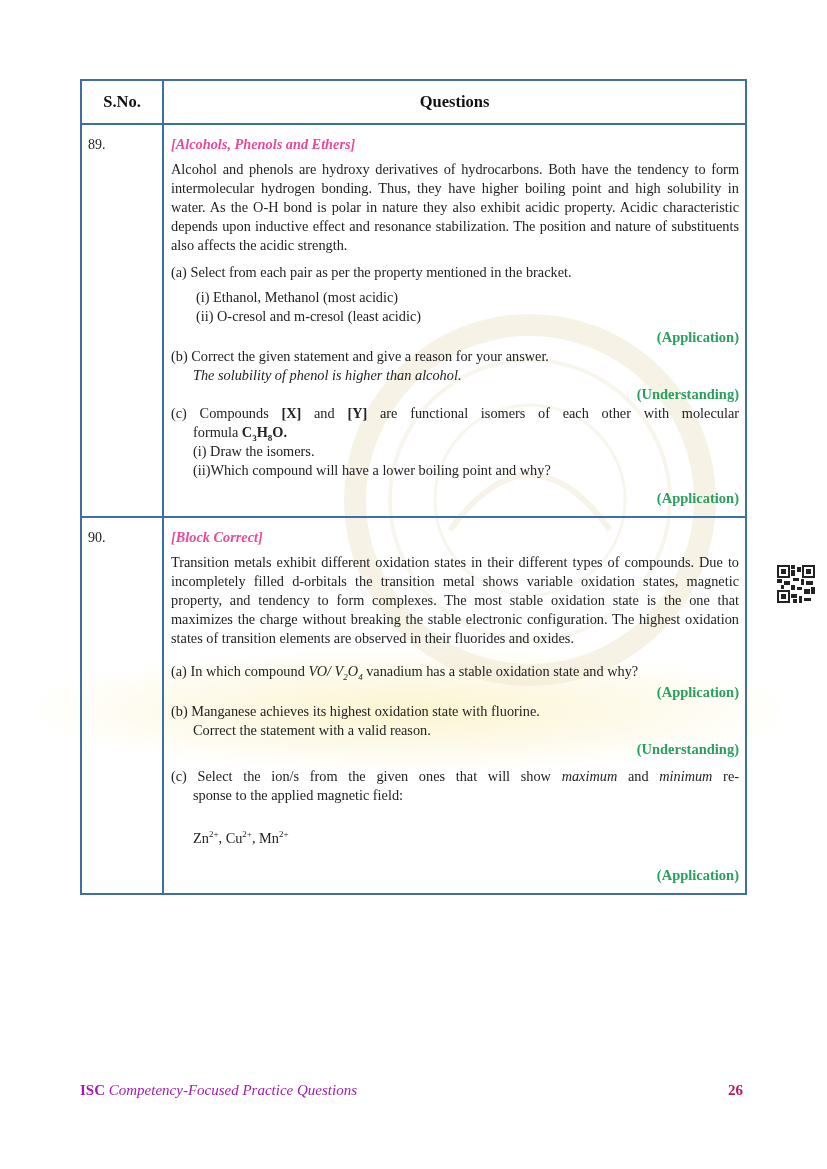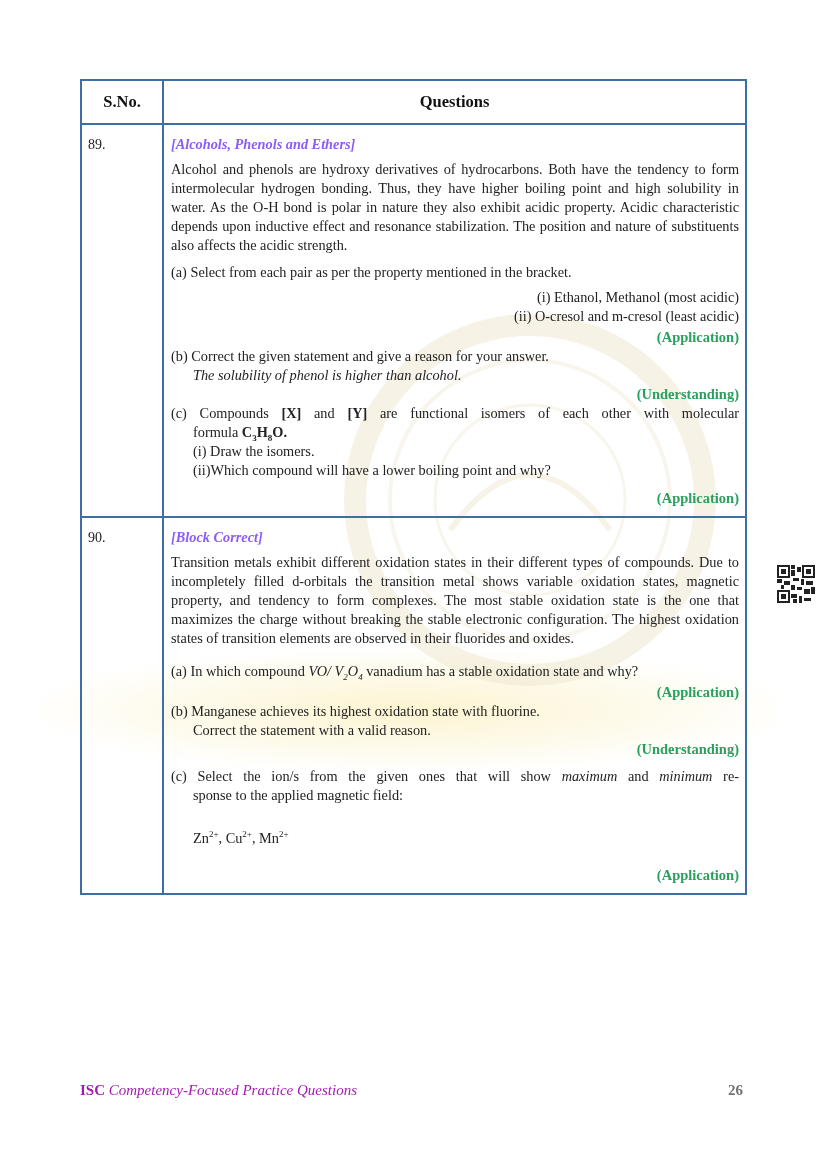--- a/index.html
+++ b/index.html
@@ -18,38 +18,38 @@
     }
     table.qtable {
       position: absolute; left: 80px; top: 79px; width: 667px;
       border-collapse: collapse; border: 2px solid #3d6fa5; padding-left: 8px;
     }
     table.qtable td, table.qtable th { border: 2px solid #3d6fa5; vertical-align: top; }
     th { font-weight: bold; font-size: 16.5px; height: 40px; vertical-align: middle !important; color: #111; }
     th.sno { width: 78px; }
     td.num { font-size: 14px; padding-top: 12px; padding-left: 6px; }
     td.body { padding: 10px 6px 8px 7px; font-size: 14.3px; line-height: 19px; }
-    .topic { color: #8b5cf6; font-style: italic; font-weight: bold; font-size: 14.3px; margin-bottom: 6px; }
+    .topic { color: #ec4899; font-style: italic; font-weight: bold; font-size: 14.3px; margin-bottom: 6px; }
     .para { text-align: justify; margin-bottom: 8px; }
-    .indent { padding-left: 25px; text-align: right; }
+    .indent { padding-left: 25px; }
     .indent2 { padding-left: 22px; }
     .tag { text-align: right; color: #2aa05e; font-weight: bold; font-size: 14.5px; }
     .gap { height: 8px; }
     i { font-style: italic; }
     sup { font-size: 9px; line-height: 0; }
     sub { font-size: 9px; line-height: 0; }
     .qr {
       position: absolute; left: 777px; top: 565px; width: 38px; height: 38px;
     }
     .footer-left {
       position: absolute; left: 80px; top: 1082px; font-size: 15px; color: #a21caf; font-family: Liberation Serif, serif;
     }
     .footer-left b { font-weight: bold; }
     .footer-right {
-      position: absolute; left: 728px; top: 1082px; font-size: 15px; font-weight: bold; color: #737373;
+      position: absolute; left: 728px; top: 1082px; font-size: 15px; font-weight: bold; color: #be185d;
     }
   </style>
 </head>
 <body>
 
 <div class="wm-band"></div>
 <svg class="watermark" viewBox="0 0 460 420">
   <circle cx="230" cy="200" r="175" fill="none" stroke="#efe7cf" stroke-width="22"></circle>
   <circle cx="230" cy="200" r="140" fill="none" stroke="#f3eddb" stroke-width="4"></circle>
   <circle cx="230" cy="200" r="95" fill="none" stroke="#f3eddb" stroke-width="3"></circle>

